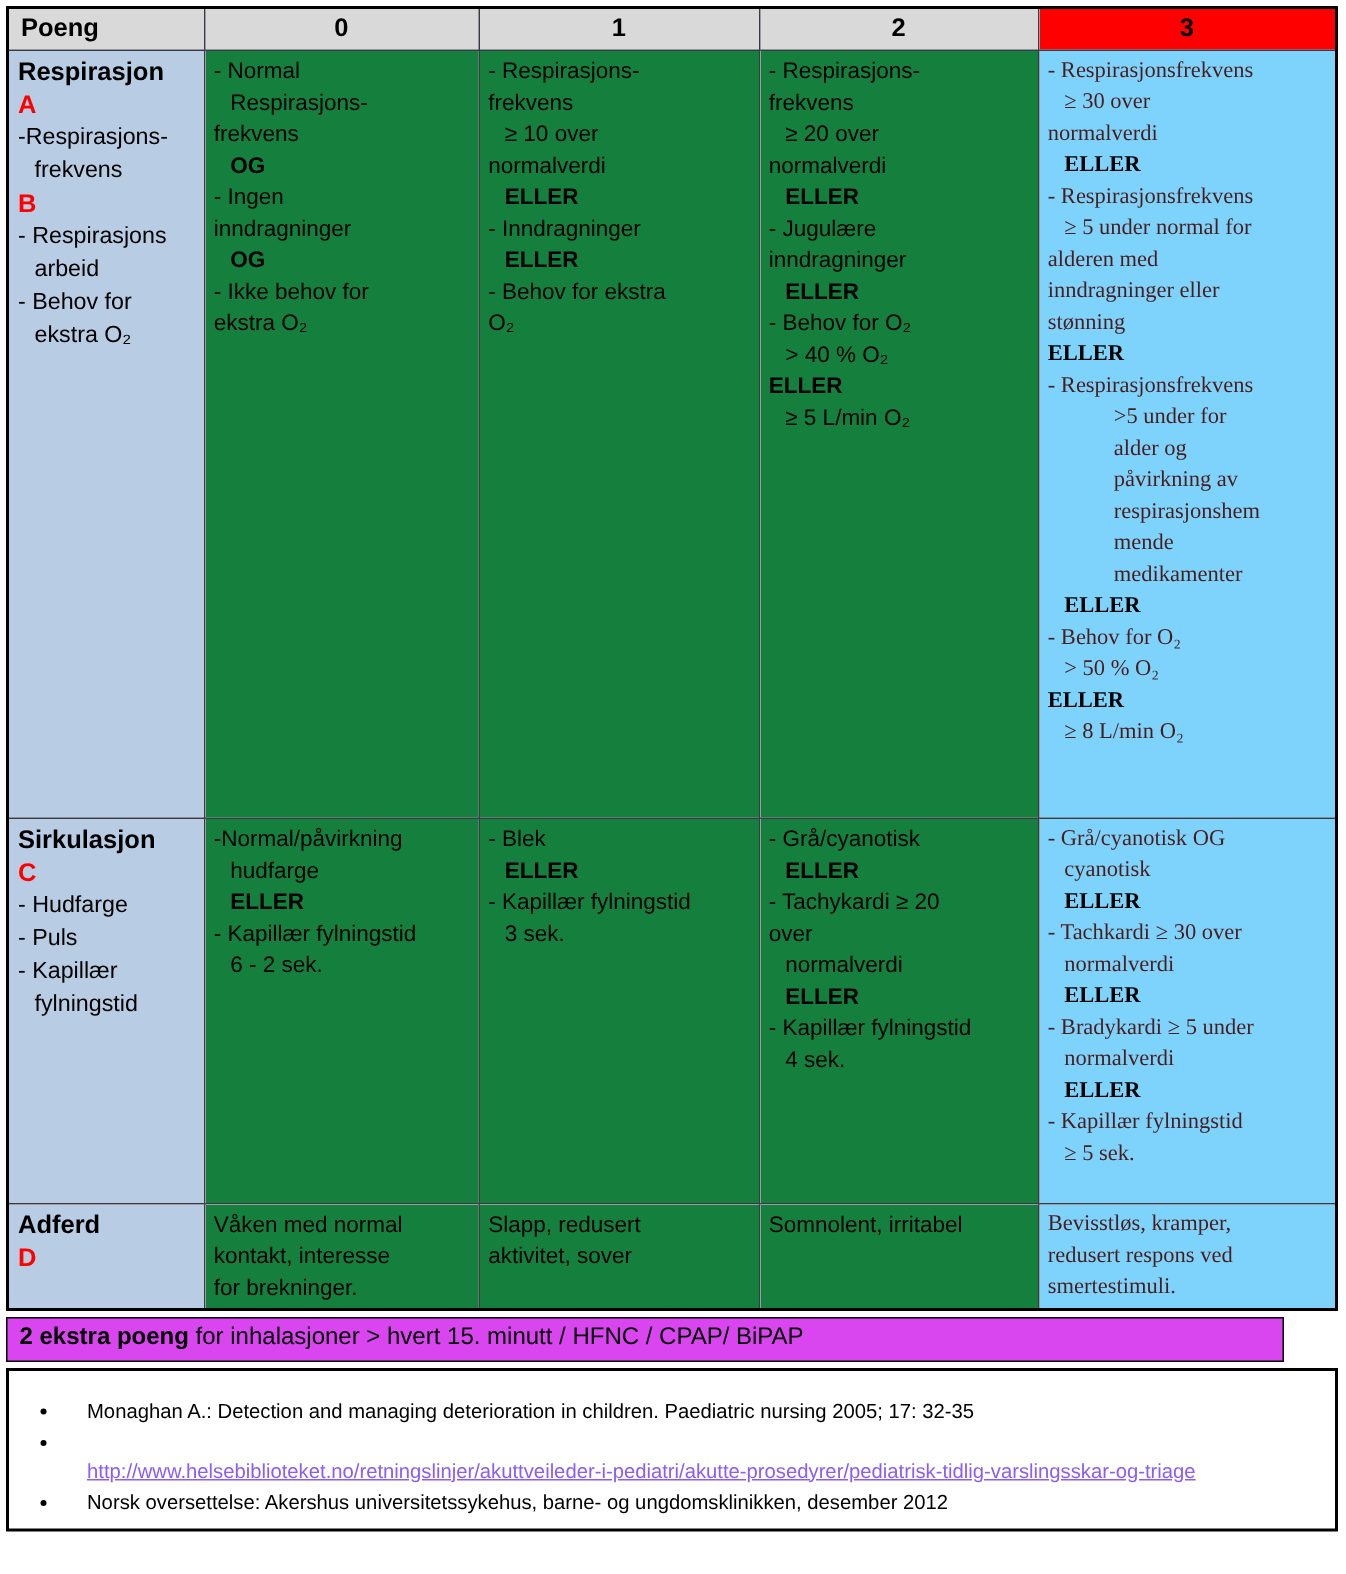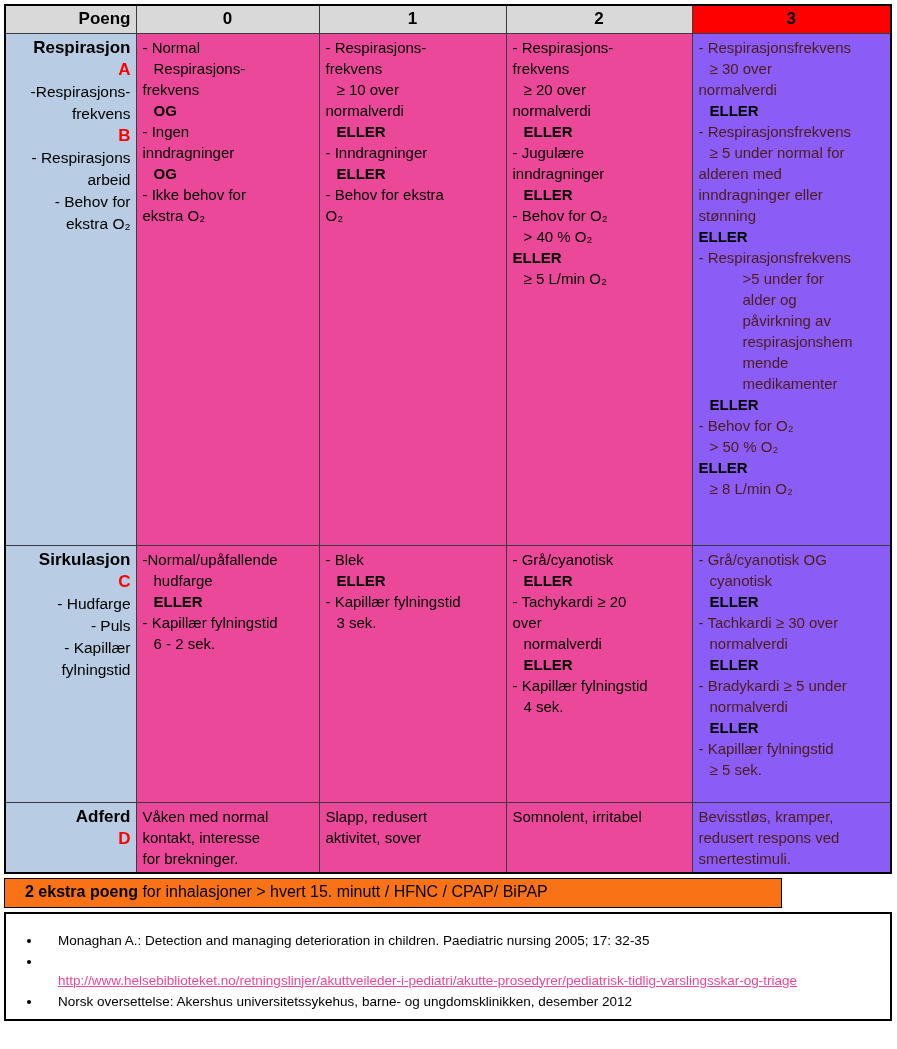--- a/index.html
+++ b/index.html
@@ -26,47 +26,47 @@
   }
   .pews thead tr { height: 28px; }
   .pews thead th {
     background: #D9D9D9;
     font-size: 17px;
     font-weight: bold;
     text-align: center;
     padding: 2px 5px;
     vertical-align: middle;
   }
-  .pews thead th.poeng { text-align: right; padding-left: 8px; }
+  .pews thead th.poeng { text-align: left; padding-left: 8px; }
   .pews thead th.red-h { background: #FF0000; }
 
   tr.row-resp { height: 512px; }
   tr.row-sirk { height: 257px; }
   tr.row-adf  { height: 60px; }
 
   td.label { background: #B8CCE4; font-size: 15.5px; }
-  td.score { background: #ec4899; font-size: 15px; }
-  td.red   { background: #8b5cf6; color: #4a1d1d; }
+  td.score { background: #15803d; font-size: 15px; }
+  td.red   { background: #7dd3fc; color: #4a1d1d; font-family: Liberation Serif, serif; }
   td.red .b { color: #000; }
 
   .ln { line-height: 21px; min-height: 21px; white-space: nowrap; }
-  td.label .ln { line-height: 22px; min-height: 22px; text-align: right; }
+  td.label .ln { line-height: 22px; min-height: 22px; }
   .b { font-weight: bold; }
   .t { font-weight: bold; font-size: 17px; }
   .r { font-weight: bold; font-size: 17px; color: #FF0000; }
   .i1 { padding-left: 11px; }
   .i3 { padding-left: 44px; }
 
   
   .notes {
     margin-top: 4px;
-    width: 778px;
+    width: 852px;
     border: 1px solid #000;
-    background: #f97316;
-    padding: 2px 8px 4px 20px;
+    background: #d946ef;
+    padding: 2px 8px 4px 8px;
   }
   .note-line { font-size: 16px; line-height: 22px; }
   .note-bold { font-weight: bold; }
 
   
   .source {
     margin-top: 4px;
     width: 888px;
     border: 2px solid #000;
     padding: 7px 10px 6px 10px;
@@ -77,21 +77,21 @@
     margin: 10px 0 0 26px;
     padding: 0;
     list-style: disc;
   }
   .source li {
     padding-left: 16px;
     line-height: 19px;
     margin-bottom: 2px;
   }
   .source a {
-    color: #ec4899;
+    color: #8b5cf6;
     text-decoration: underline;
     display: inline-block;
   }
 </style>
 </head>
 <body>
 
 <div class="page">
 
   <table class="pews">
@@ -188,21 +188,21 @@
       <tr class="row-sirk">
         <td class="label">
             <div class="ln t">Sirkulasjon</div>
             <div class="ln r">C</div>
             <div class="ln">- Hudfarge</div>
             <div class="ln">- Puls</div>
             <div class="ln">- Kapillær</div>
             <div class="ln i1">fylningstid</div>
           </td>
         <td class="score">
-            <div class="ln">-Normal/upåfallende</div>
+            <div class="ln">-Normal/påvirkning</div>
             <div class="ln i1">hudfarge</div>
             <div class="ln b i1">ELLER</div>
             <div class="ln">- Kapillær fylningstid</div>
             <div class="ln i1">6 - 2 sek.</div>
           </td>
         <td class="score">
             <div class="ln">- Blek</div>
             <div class="ln b i1">ELLER</div>
             <div class="ln">- Kapillær fylningstid</div>
             <div class="ln i1">3 sek.</div>

